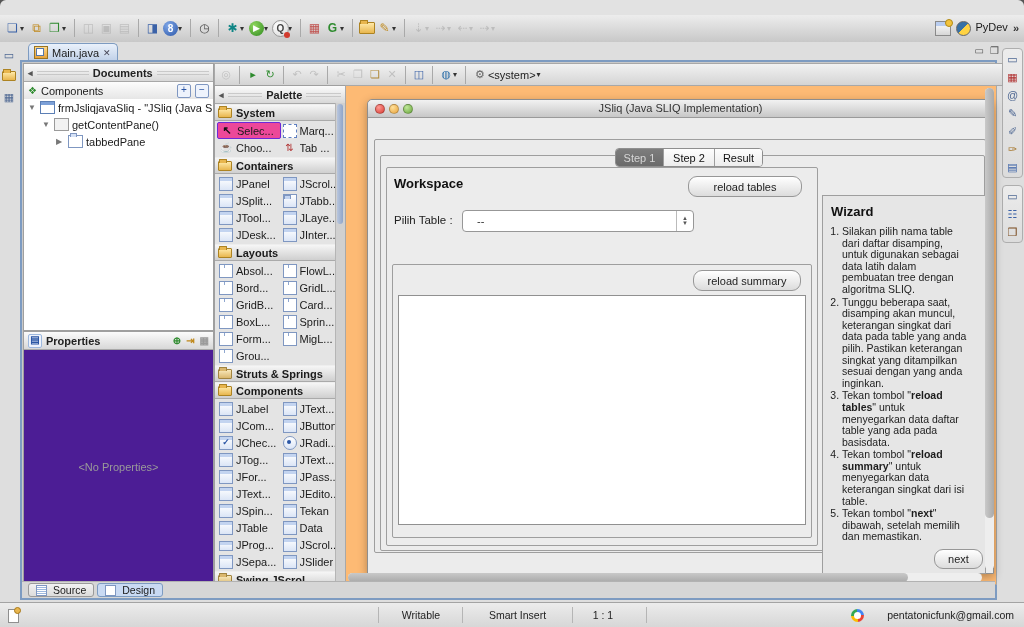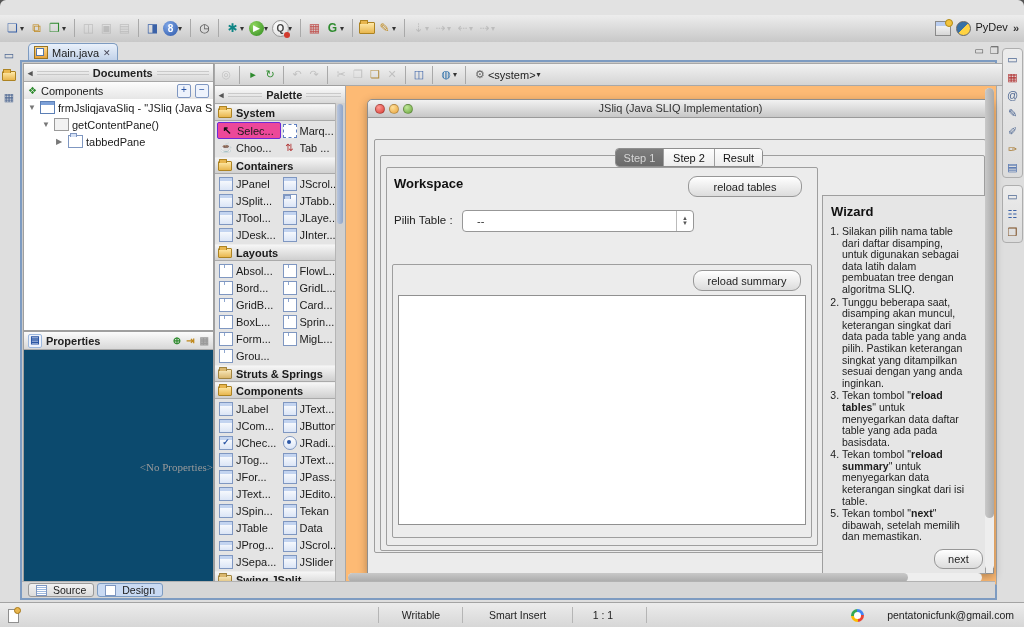--- a/index.html
+++ b/index.html
@@ -70,21 +70,21 @@
   .t-ico{flex:0 0 13px;height:11px;position:relative;}
   .t-lbl{overflow:hidden;text-overflow:clip;white-space:nowrap;}
   [data-name="jframe-icon"]{background:#fff;border:1px solid #5c7fb5;}
   [data-name="jframe-icon"]::before{content:"";position:absolute;left:0;top:0;right:0;height:3px;background:#7ca0d8;}
   [data-name="content-pane-icon"]{background:#f2f2f2;border:1px solid #9a9a9a;}
   [data-name="jtabbedpane-icon"]{background:#fff;border:1px solid #7f97c1;}
   [data-name="jtabbedpane-icon"]::before{content:"";position:absolute;left:1px;top:-3px;width:5px;height:3px;background:#d6e2f6;border:1px solid #7f97c1;border-bottom:none;}
   [data-name="jprogressbar-icon"]{background:repeating-linear-gradient(90deg,#f0a32f 0 3px,#ffd890 3px 6px);border:1px solid #a87818;height:8px !important;margin-top:2px;}
   
   #properties{left:1px;top:269px;width:189px;height:252px;}
-  .props-body{position:absolute;left:0;top:18px;right:0;bottom:0;background:#0c4a6e;display:flex;align-items:center;justify-content:flex-end;color:#9a9a9a;font-family:Liberation Serif, serif;}
+  .props-body{position:absolute;left:0;top:18px;right:0;bottom:0;background:#4c1d95;display:flex;align-items:center;justify-content:center;color:#9a9a9a;}
   .phicons{display:flex;gap:5px;align-items:center;font-size:10px;color:#4f6893;}
   
   #dtoolbar{position:absolute;left:192px;top:1px;width:781px;height:21px;
     background:linear-gradient(#f2f2f2,#d4d4d4);border:1px solid #a8a8a8;display:flex;align-items:center;padding:0 3px;gap:1px;}
   #dtoolbar .tbtn{width:16px;height:16px;font-size:11px;}
   .scheme{display:flex;align-items:center;gap:3px;padding:0 4px;color:#222;}
   
   #palette{left:192px;top:23px;width:130px;height:498px;background:#d9d9d9;overflow:hidden;}
   .p-cat{height:15px;display:flex;align-items:center;gap:4px;padding:0 3px;font-weight:bold;
     background:linear-gradient(#f6f6f6,#cfcfcf);border-top:1px solid #eee;border-bottom:1px solid #aaa;}
@@ -543,21 +543,21 @@
                 <span class="pico" data-name="jseparator-icon"></span>
                 <span class="p-lbl" data-name="palette-item-label">JSepa...</span>
               </div>
               <div class="p-item" data-name="palette-item-jslider">
                 <span class="pico" data-name="jslider-icon"></span>
                 <span class="p-lbl" data-name="palette-item-label">JSlider</span>
               </div>
             </div>
             <div class="p-cat" data-name="palette-category-swing-actions">
               <span class="folder" data-name="folder-icon" style="filter: saturate(0.7);"></span>
-              <span data-name="palette-category-label">Swing JSplit</span>
+              <span data-name="palette-category-label">Swing JScrol</span>
             </div>
           </div>
         <div class="pal-scroll" data-name="palette-scrollbar">
             <span class="thumb" data-name="palette-scrollbar-thumb"></span>
           </div>
       </div>
 
       <div id="canvas" data-name="design-canvas">
         <div id="pwindow" data-name="preview-window">
           <div id="ptitle" data-name="preview-titlebar">

